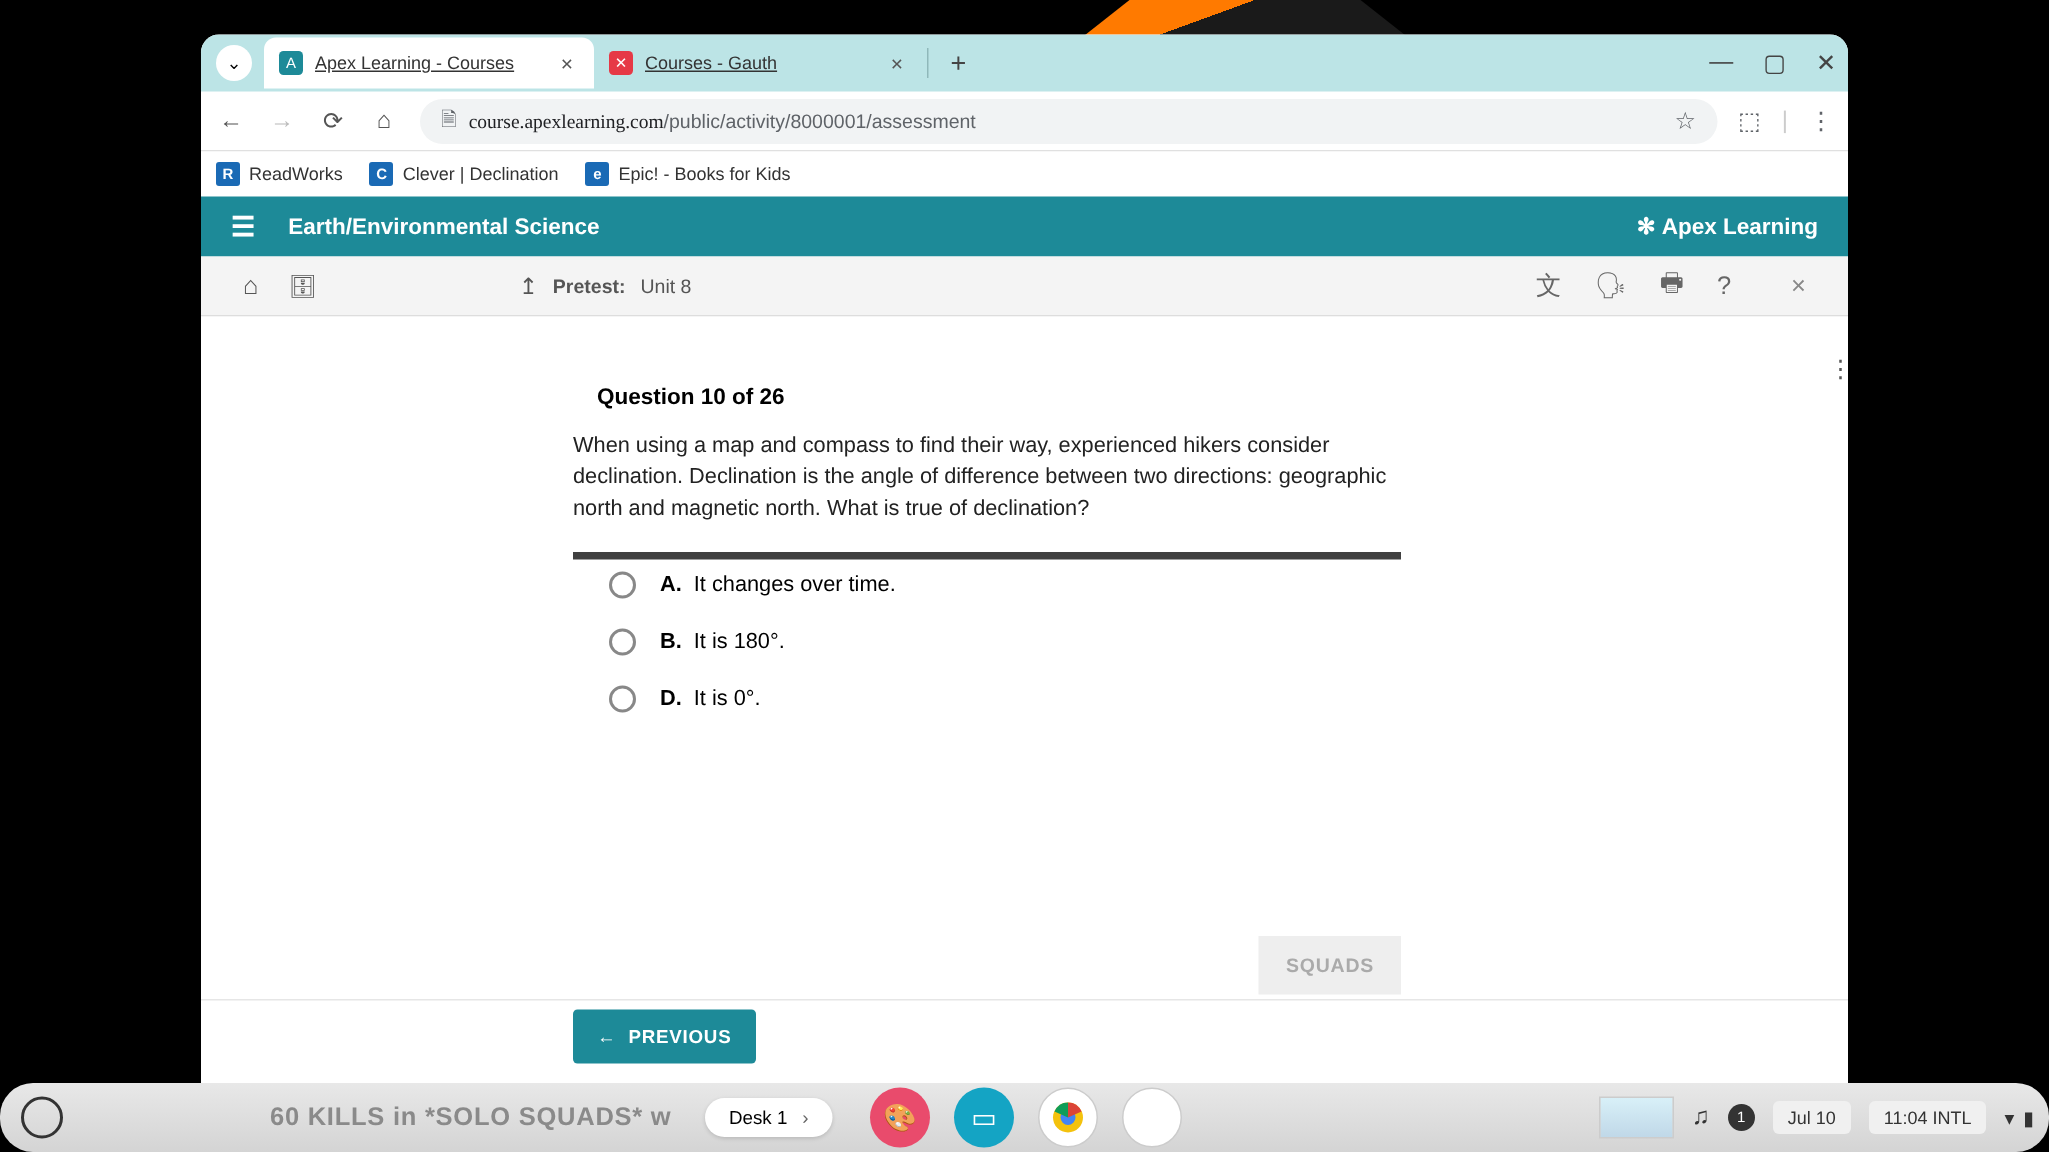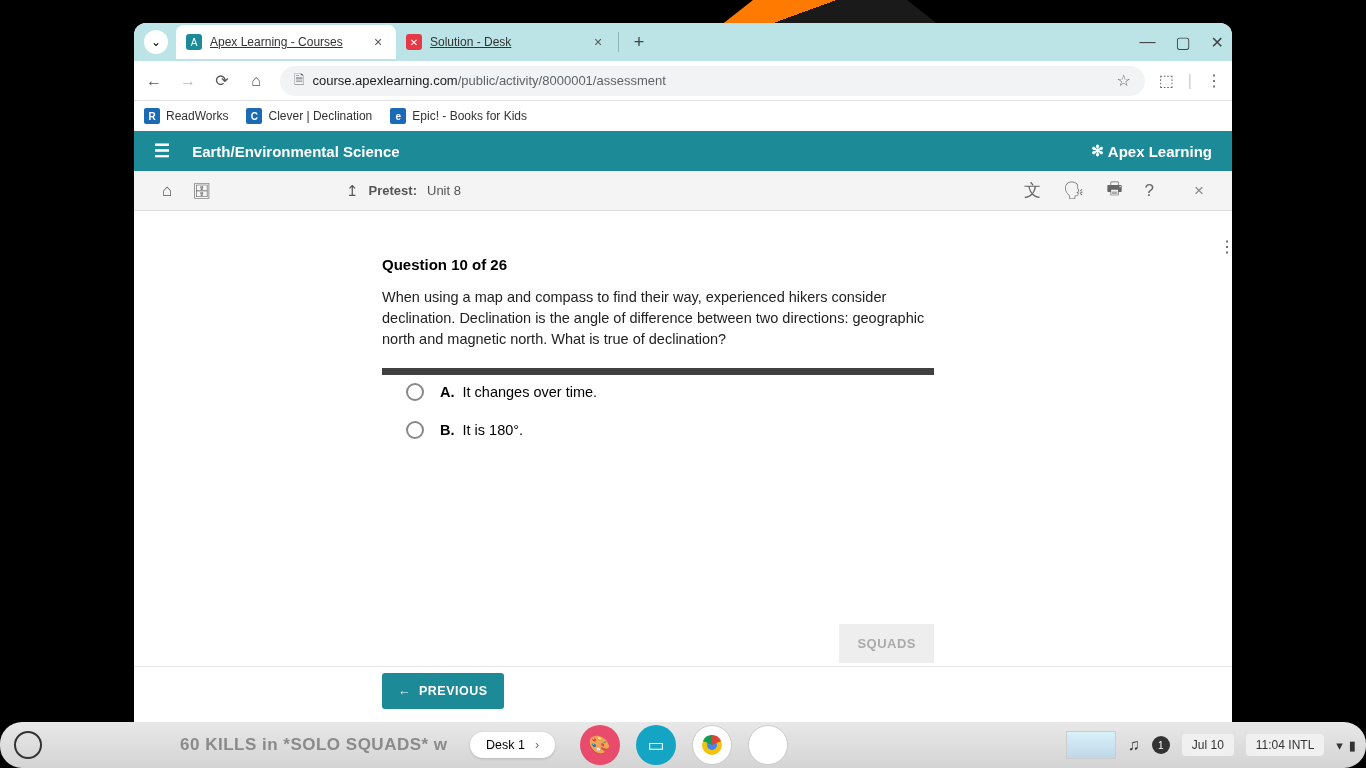--- a/index.html
+++ b/index.html
@@ -19,21 +19,21 @@
 .tab-divider { width: 1px; height: 20px; background: #8fb8ba; margin: 0 2px; }
 .new-tab { width: 28px; height: 28px; display: flex; align-items: center; justify-content: center; margin-left: 4px; font-size: 18px; color: #444; }
 .window-controls { position: absolute; right: 8px; display: flex; gap: 20px; align-items: center; }
 .window-controls span { color: #444; font-size: 16px; }
 
 
 .address-row { height: 40px; background: #fff; display: flex; align-items: center; padding: 0 10px; gap: 14px; border-bottom: 1px solid #e0e0e0; }
 .nav-btn { width: 20px; color: #555; font-size: 16px; text-align: center; }
 .nav-btn.disabled { color: #bbb; }
 .url-bar { flex: 1; height: 30px; background: #f1f3f4; border-radius: 15px; display: flex; align-items: center; padding: 0 14px; font-size: 13px; color: #5f6368; gap: 8px; }
-.url-bar .domain { color: #202124; }
+.url-bar .domain { color: #202124; font-family: Liberation Serif, serif; }
 .addr-icon { color: #5f6368; font-size: 16px; }
 
 
 .bookmarks-bar { height: 30px; background: #fff; display: flex; align-items: center; padding: 0 10px; gap: 18px; font-size: 12px; color: #333; }
 .bookmark { display: flex; align-items: center; gap: 6px; }
 .bookmark .bm-icon { width: 16px; height: 16px; border-radius: 2px; display: flex; align-items: center; justify-content: center; color: #fff; font-size: 10px; font-weight: bold; }
 
 
 .apex-header { height: 40px; background: #1d8a98; color: #fff; display: flex; align-items: center; padding: 0 20px; font-size: 15px; font-weight: bold; }
 .apex-header .menu-icon { margin-right: 22px; font-size: 18px; }
@@ -44,22 +44,22 @@
 .sub-header .sh-icons-left { display: flex; gap: 20px; align-items: center; }
 .sub-header .breadcrumb { position: absolute; left: 212px; display: flex; align-items: center; gap: 10px; }
 .sub-header .sh-icons-right { margin-left: auto; display: flex; gap: 22px; align-items: center; font-size: 17px; color: #666; }
 .sub-header .sh-close { margin-left: 18px; color: #888; }
 
 
 .content-area { position: relative; height: calc(100% - 188px); overflow: hidden; background: #fff; }
 .side-kebab { position: absolute; right: -10px; top: 20px; width: 30px; height: 30px; background: #fff; display: flex; align-items: center; justify-content: center; color: #555; font-size: 16px; }
 
 .question-box { position: absolute; left: 248px; top: 45px; width: 552px; }
-.question-title { font-size: 15px; font-weight: bold; margin-bottom: 14px; }
-.question-text { font-size: 14.5px; color: #222; line-height: 1.45; padding-bottom: 18px; border-bottom: 7px solid #404040; }
+.question-title { font-size: 15px; font-weight: bold; margin-bottom: 14px; margin-left: 16px; }
+.question-text { font-size: 14.5px; color: #222; line-height: 1.45; padding-bottom: 18px; border-bottom: 5px solid #404040; }
 
 .answers { margin-top: 8px; padding-left: 24px; }
 .answer { display: flex; align-items: center; gap: 16px; margin-bottom: 20px; font-size: 14.5px; }
 .radio { width: 18px; height: 18px; border: 2px solid #888; border-radius: 50%; flex-shrink: 0; }
 .answer .letter { font-weight: bold; margin-right: 4px; }
 
 .submit-btn { position: absolute; right: 0; top: 368px; background: #eee; color: #aaa; font-weight: bold; font-size: 13px; padding: 12px 18px; letter-spacing: 0.5px; }
 
 .previous-btn { position: absolute; left: 248px; bottom: 14px; background: #1d8a98; color: #fff; font-weight: bold; font-size: 12.5px; padding: 11px 16px; border-radius: 3px; display: flex; align-items: center; gap: 8px; letter-spacing: 0.5px; }
 .content-divider { position: absolute; left: 0; bottom: 56px; width: 100%; height: 1px; background: #e6e6e6; }
@@ -91,21 +91,21 @@
 
   <div class="tab-strip">
     <div class="tab-dropdown">⌄</div>
     <div class="tab active">
       <span class="favicon" style="background:#1d8a98;color:#fff">A</span>
       <span class="title">Apex Learning - Courses</span>
       <span class="close">×</span>
     </div>
     <div class="tab">
       <span class="favicon" style="background:#e63946;color:#fff">✕</span>
-      <span class="title">Solution - Desk</span>
+      <span class="title">Courses - Gauth</span>
       <span class="close">×</span>
     </div>
     <div class="tab-divider"></div>
     <div class="new-tab">+</div>
     <div class="window-controls">
       <span>—</span>
       <span>▢</span>
       <span>✕</span>
     </div>
   </div>
@@ -176,20 +176,24 @@
       <div class="question-text">When using a map and compass to find their way, experienced hikers consider declination. Declination is the angle of difference between two directions: geographic north and magnetic north. What is true of declination?</div>
 
       <div class="answers">
         <div class="answer">
           <span class="radio"></span>
           <span><span class="letter">A.</span> <span>It changes over time.</span></span>
         </div>
         <div class="answer">
           <span class="radio"></span>
           <span><span class="letter">B.</span> <span>It is 180°.</span></span>
+        </div>
+        <div class="answer">
+          <span class="radio"></span>
+          <span><span class="letter">D.</span> <span>It is 0°.</span></span>
         </div>
       </div>
 
       <div class="submit-btn">SQUADS</div>
     </div>
 
     <div class="content-divider"></div>
     <div class="previous-btn">
       <span>←</span>
       <span>PREVIOUS</span>

